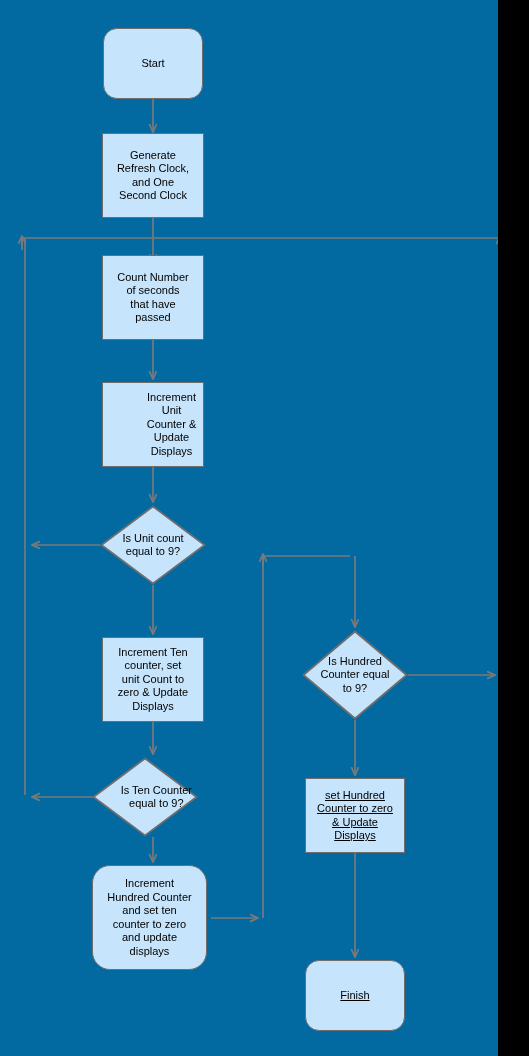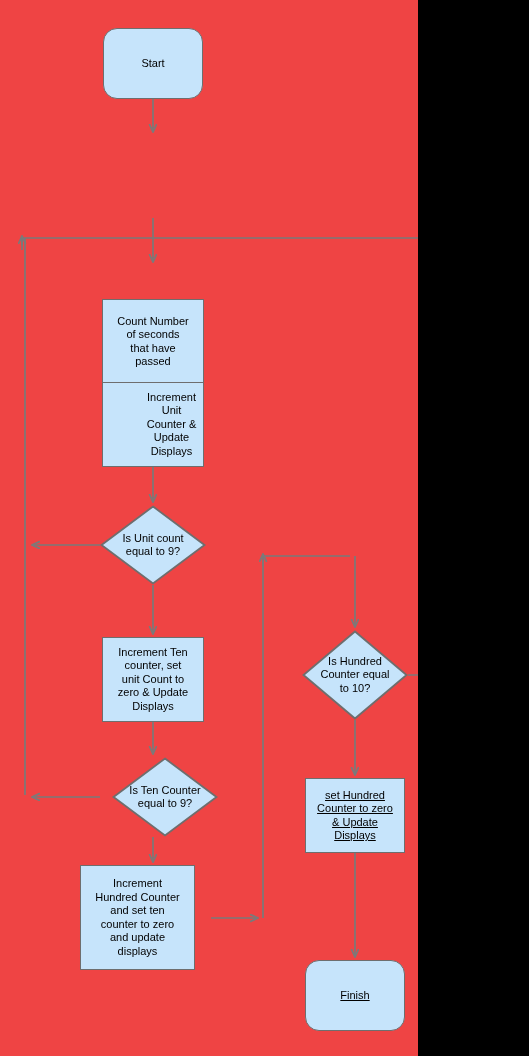--- a/index.html
+++ b/index.html
@@ -1,16 +1,16 @@
 <!DOCTYPE html>
 <html><head>
 <meta charset="utf-8">
 <style>
   html,body{margin:0;padding:0;background:#000;}
-  #stage{position:relative;width:418px;height:1056px;background:#ef4444;
+  #stage{position:relative;width:498px;height:1056px;background:#0369a1;
          font-family:"Liberation Sans", sans-serif;overflow:hidden;}
   #wires{position:absolute;left:0;top:0;width:529px;height:1056px;pointer-events:none;}
   .node{position:absolute;box-sizing:border-box;display:flex;align-items:center;
         justify-content:center;text-align:center;color:#000;font-size:11px;
         line-height:13.5px;letter-spacing:0px;}
   .proc{background:#c6e4fb;border:1.6px solid #6e6e6e;}
   .term{background:#c6e4fb;border:1.6px solid #6e6e6e;border-radius:14px;}
   .diamond{background:transparent;border:none;}
   .diamond .dshape{position:absolute;left:0;top:0;width:100%;height:100%;}
   .diamond .dlabel{position:relative;z-index:2;padding:0 6px;}
@@ -67,22 +67,28 @@
       <path d="M355,720 L355,775" marker-end="url(#ah)"></path>
 
       <path d="M355,853 L355,957" marker-end="url(#ah)"></path>
     </g>
   </svg>
 
   <div class="node term" style="left:103px;top:28px;width:100px;height:71px;">
     <span class="txt">Start</span>
   </div>
 
+  <div class="node proc" style="left:102px;top:133px;width:102px;height:85px;">
+    <span class="txt">Generate
+Refresh Clock,
+and One
+Second Clock</span>
+  </div>
 
-  <div class="node proc" style="left:102px;top:255px;width:102px;height:85px;margin-top:44px;">
+  <div class="node proc" style="left:102px;top:255px;width:102px;height:85px;">
     <span class="txt">Count Number
 of seconds
 that have
 passed</span>
   </div>
 
   <div class="node proc" style="left:102px;top:382px;width:102px;height:85px;padding-left:37px;">
     <span class="txt">Increment Unit
 Counter &amp;
 Update
@@ -98,44 +104,44 @@
   </div>
 
   <div class="node proc" style="left:102px;top:637px;width:102px;height:85px;text-align:center;">
     <span class="txt">Increment Ten
 counter, set
 unit Count to
 zero &amp; Update
 Displays</span>
   </div>
 
-  <div class="node diamond" style="left:112px;top:757px;width:106px;height:80px;">
+  <div class="node diamond" style="left:92px;top:757px;width:106px;height:80px;justify-content:flex-end;">
     <svg class="dshape" viewBox="0 0 106 80">
       <polygon points="53,1.5 104.5,40 53,78.5 1.5,40" fill="#c6e4fb" stroke="#6e6e6e" stroke-width="1.8"></polygon>
     </svg>
     <span class="txt dlabel">Is Ten Counter
 equal to 9?</span>
   </div>
 
-  <div class="node proc" style="left:80px;top:865px;width:115px;height:105px;">
+  <div class="node proc" style="left:92px;top:865px;width:115px;height:105px;border-radius:18px;">
     <span class="txt">Increment
 Hundred Counter
 and set ten
 counter to zero
 and update
 displays</span>
   </div>
 
   <div class="node diamond" style="left:302px;top:630px;width:106px;height:90px;">
     <svg class="dshape" viewBox="0 0 106 90">
       <polygon points="53,1.5 104.5,45 53,88.5 1.5,45" fill="#c6e4fb" stroke="#6e6e6e" stroke-width="1.8"></polygon>
     </svg>
     <span class="txt dlabel">Is Hundred
 Counter equal
-to 10?</span>
+to 9?</span>
   </div>
 
   <div class="node proc" style="left:305px;top:778px;width:100px;height:75px;text-decoration:underline;">
     <span class="txt">set Hundred
 Counter to zero
 &amp; Update
 Displays</span>
   </div>
 
   <div class="node term" style="left:305px;top:960px;width:100px;height:71px;text-decoration:underline;">

